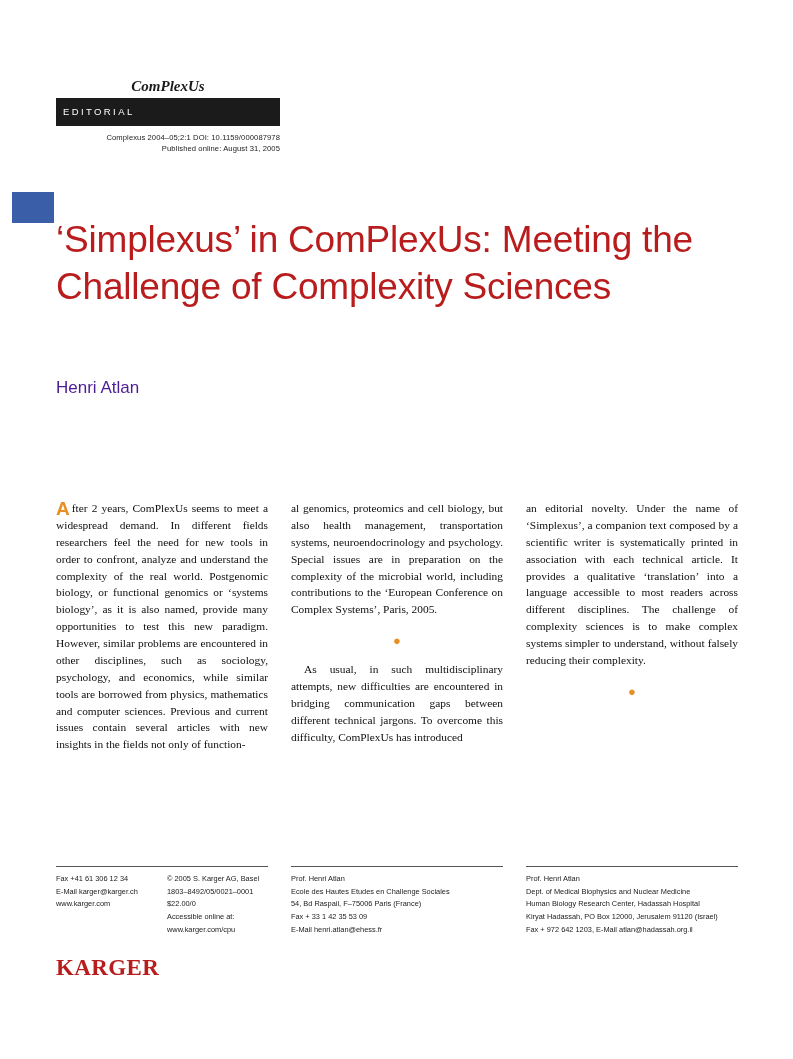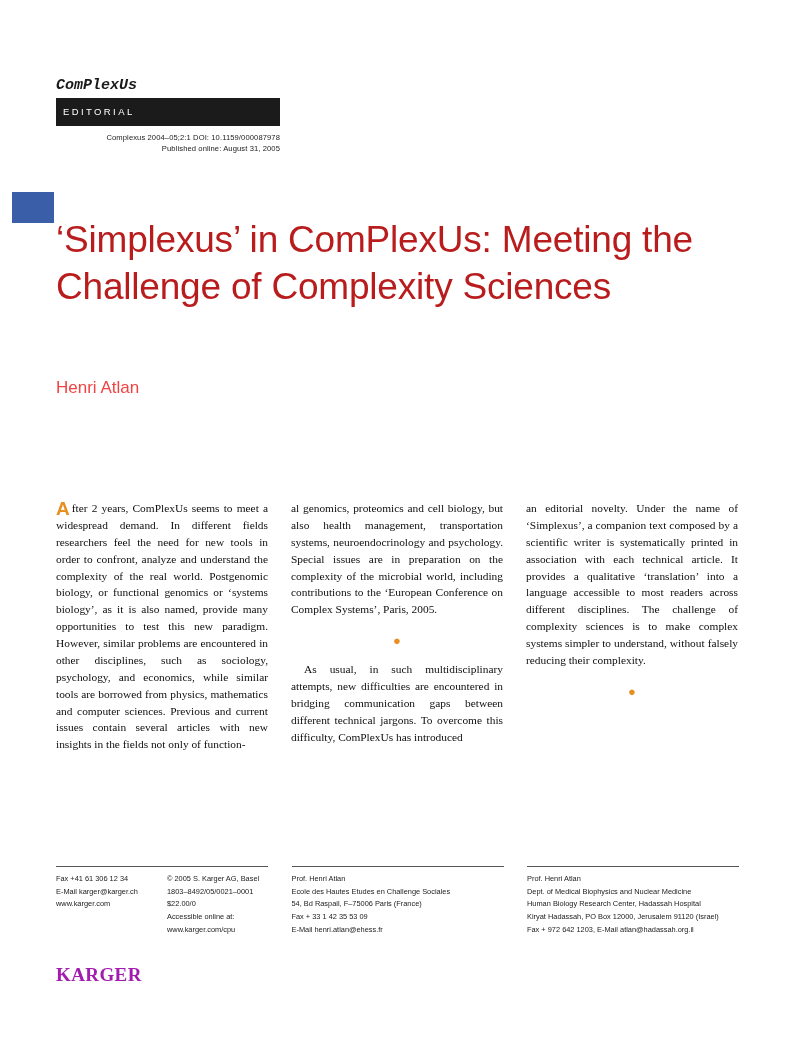--- a/index.html
+++ b/index.html
@@ -23,27 +23,28 @@
   }
 
   
   .masthead {
     position: absolute;
     left: 56px;
     top: 78px;
     width: 224px;
   }
   .journal-logo {
-    font-family: Liberation Mono, monospace;
+    font-family: Liberation Serif, serif;
     font-weight: bold;
     font-style: italic;
     font-size: 15px;
     letter-spacing: 0px;
     color: #1a1a1a;
     line-height: 1.1;
+    text-align: center;
   }
   .editorial-bar {
     margin-top: 3px;
     background: #1b1b1b;
     color: #ffffff;
     height: 28px;
     width: 224px;
     display: flex;
     align-items: center;
   }
@@ -84,21 +85,21 @@
     color: #b91c1c;
     font-weight: normal;
     letter-spacing: -0.2px;
   }
   .author {
     position: absolute;
     left: 56px;
     top: 378px;
     font-family: "Liberation Sans", sans-serif;
     font-size: 17px;
-    color: #ef4444;
+    color: #4c1d95;
     text-align: right;
   }
 
   
   .columns {
     position: absolute;
     left: 56px;
     top: 500px;
     width: 683px;
     display: flex;
@@ -138,21 +139,20 @@
   }
 
   
   .footer {
     position: absolute;
     left: 56px;
     top: 866px;
     width: 683px;
     display: flex;
     gap: 23px;
-    justify-content: space-between;
   }
   .fcol {
     width: 212px;
     font-family: "Liberation Sans", sans-serif;
     font-size: 7.4px;
     line-height: 1.72;
     color: #1a1a1a;
   }
   .fcol .rule {
     border-top: 1px solid #555555;
@@ -160,24 +160,24 @@
     width: 100%;
   }
   .fcol-inner {
     display: flex;
     gap: 10px;
   }
   .fcol-half { width: 101px; }
   .karger {
     font-family: "Liberation Serif", serif;
     font-weight: bold;
-    font-size: 19px;
+    font-size: 23px;
     letter-spacing: 0.4px;
-    margin-top: 22px;
-    color: #a21caf;
+    margin-top: 11px;
+    color: #b91c1c;
   }
 </style>
 </head>
 <body>
 
 <div class="page">
 
   <div class="masthead">
     <div class="journal-logo">ComPlexUs</div>
     <div class="editorial-bar">

